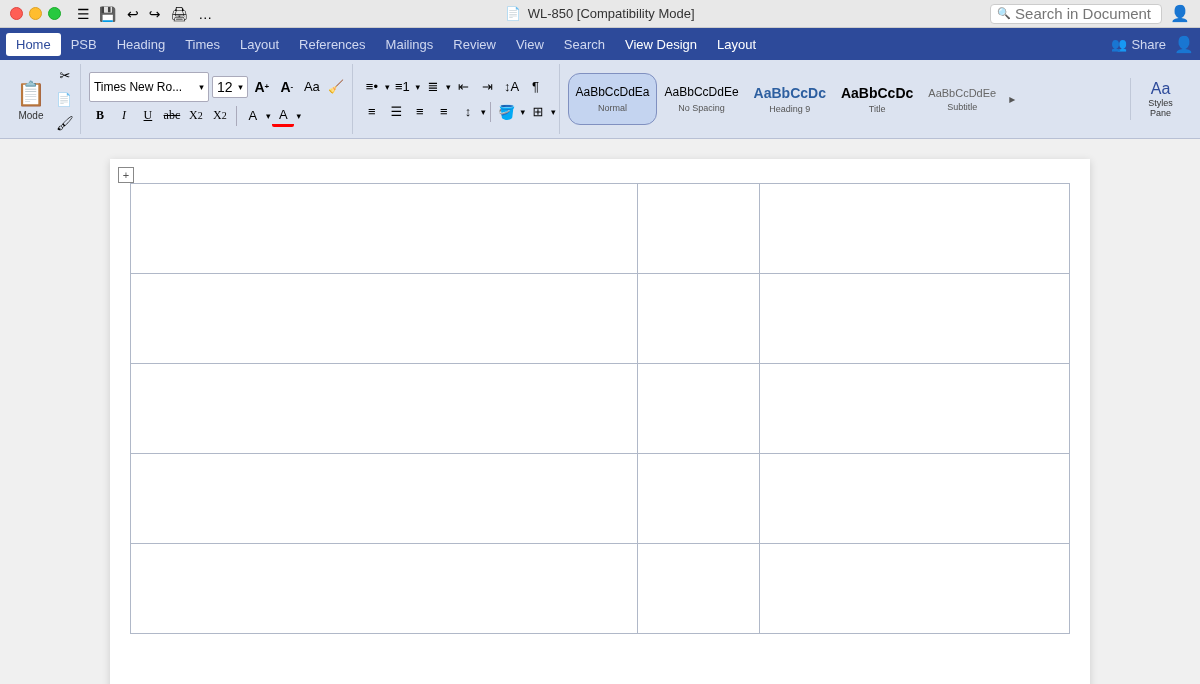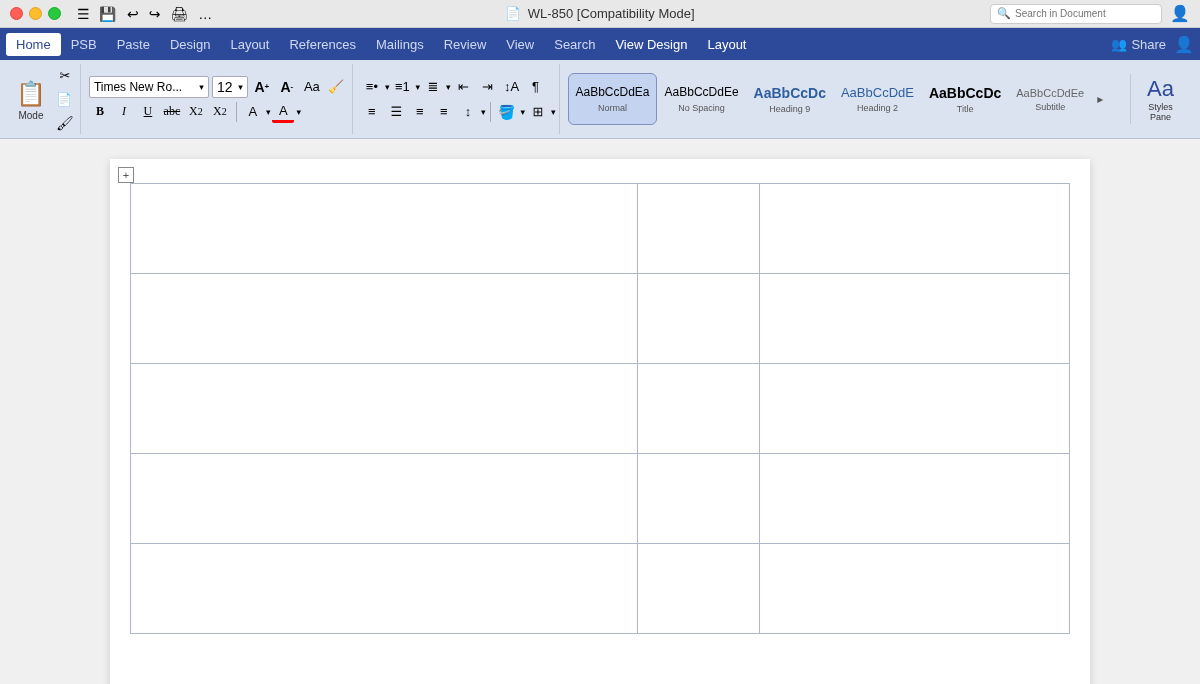--- a/index.html
+++ b/index.html
@@ -29,21 +29,21 @@
     }
     .title-bar-right {
       display: flex; align-items: center; gap: 8px; margin-left: auto;
     }
     .search-box {
       display: flex; align-items: center; background: #fff;
       border: 1px solid #ccc; border-radius: 4px; padding: 2px 6px; gap: 4px;
       height: 20px;
     }
     .search-box input {
-      border: none; outline: none; font-size: 10px; color: #333; width: 140px; background: transparent;
+      border: none; outline: none; font-size: 15px; color: #333; width: 140px; background: transparent;
     }
 
     
     .menu-tabs {
       display: flex; align-items: center;
       height: 32px;
       background: #2d4a9a;
       padding: 0 6px;
     }
     .menu-tab {
@@ -76,21 +76,21 @@
     }
     .ribbon-group:last-child { border-right: none; }
 
     
     .paste-area {
       display: flex; flex-direction: column; align-items: center;
       padding: 2px 6px; cursor: pointer;
     }
     .font-dropdown {
       border: 1px solid #aab; border-radius: 2px; padding: 2px 4px;
-      font-size: 12px; background: #fff; height: 22px; min-width: 120px;
+      font-size: 12px; background: #fff; height: 30px; min-width: 120px;
       cursor: pointer; display: flex; align-items: center; justify-content: space-between;
     }
     .size-dropdown {
       border: 1px solid #aab; border-radius: 2px; padding: 2px 4px;
       font-size: 12px; background: #fff; height: 22px; width: 36px;
       cursor: pointer; display: flex; align-items: center; justify-content: space-between;
     }
     .ribbon-btn {
       width: 22px; height: 22px; display: flex; align-items: center; justify-content: center;
       font-size: 13px; cursor: pointer; border-radius: 2px; border: none; background: transparent;
@@ -98,21 +98,21 @@
     .fmt-btn {
       width: 22px; height: 22px; display: flex; align-items: center; justify-content: center;
       font-size: 12px; cursor: pointer; border-radius: 2px;
     }
     .fmt-bold { font-weight: bold; font-family: serif; }
     .fmt-italic { font-style: italic; font-family: serif; }
     .fmt-underline { text-decoration: underline; font-family: serif; }
     .style-card {
       display: flex; flex-direction: column; align-items: center; justify-content: center;
       padding: 2px 6px; min-width: 70px; height: 52px; cursor: pointer;
-      border: 1px solid transparent; border-radius: 6px; background: transparent;
+      border: 1px solid transparent; border-radius: 12px; background: transparent;
     }
     .style-card.active {
       background: #c4d4f0; border-color: #8090c0;
     }
     .style-preview { font-size: 11px; line-height: 1.3; text-align: center; }
     .style-label { font-size: 9px; color: #555; margin-top: 2px; }
     .styles-arrow {
       width: 16px; display: flex; align-items: center; justify-content: center;
       cursor: pointer; font-size: 12px; color: #555;
     }
@@ -183,22 +183,22 @@
       <span style="font-size:11px; color:#888;">🔍</span>
       <input type="text" placeholder="Search in Document" style="">
     </div>
     <span style="font-size:16px; cursor:pointer;">👤</span>
   </div>
 </div>
 
 <div class="menu-tabs">
   <div class="menu-tab active">Home</div>
   <div class="menu-tab">PSB</div>
-  <div class="menu-tab">Paste</div>
-  <div class="menu-tab">Design</div>
+  <div class="menu-tab">Heading</div>
+  <div class="menu-tab">Times</div>
   <div class="menu-tab">Layout</div>
   <div class="menu-tab">References</div>
   <div class="menu-tab">Mailings</div>
   <div class="menu-tab">Review</div>
   <div class="menu-tab">View</div>
   <div class="menu-tab">Search</div>
   <div class="menu-tab" style="color:#fff; font-weight:500;">View Design</div>
   <div class="menu-tab" style="color:#fff; font-weight:500;">Layout</div>
   <div class="menu-tab-right">
     <div class="share-btn">
@@ -297,36 +297,32 @@
       </div>
       <div class="style-card">
         <div class="style-preview" style="font-size:12px;">AaBbCcDdEe</div>
         <div class="style-label">No Spacing</div>
       </div>
       <div class="style-card">
         <div class="style-preview" style="font-size:14px; color:#2d5fa0; font-weight:bold;">AaBbCcDc</div>
         <div class="style-label">Heading 9</div>
       </div>
       <div class="style-card">
-        <div class="style-preview" style="font-size:13px; color:#2d5fa0;">AaBbCcDdE</div>
-        <div class="style-label">Heading 2</div>
-      </div>
-      <div class="style-card">
         <div class="style-preview" style="font-size:14px; font-weight:bold;">AaBbCcDc</div>
         <div class="style-label">Title</div>
       </div>
       <div class="style-card">
         <div class="style-preview" style="font-size:11px; color:#666;">AaBbCcDdEe</div>
         <div class="style-label">Subtitle</div>
       </div>
       <div class="styles-arrow">▸</div>
     </div>
 
     <div class="styles-pane-btn" style="border-left:1px solid #c0c8d8; margin-left:4px;">
-      <span style="font-size:22px; color:#2d4a9a;">Aa</span>
+      <span style="font-size:16px; color:#2d4a9a;">Aa</span>
       <span style="font-size:9px; color:#333; text-align:center; white-space:pre;">Styles
 Pane</span>
     </div>
   </div>
 </div>
 
 <div class="doc-area">
   <div class="doc-page">
     <div class="table-plus-icon">+</div>
     <table class="doc-table">

